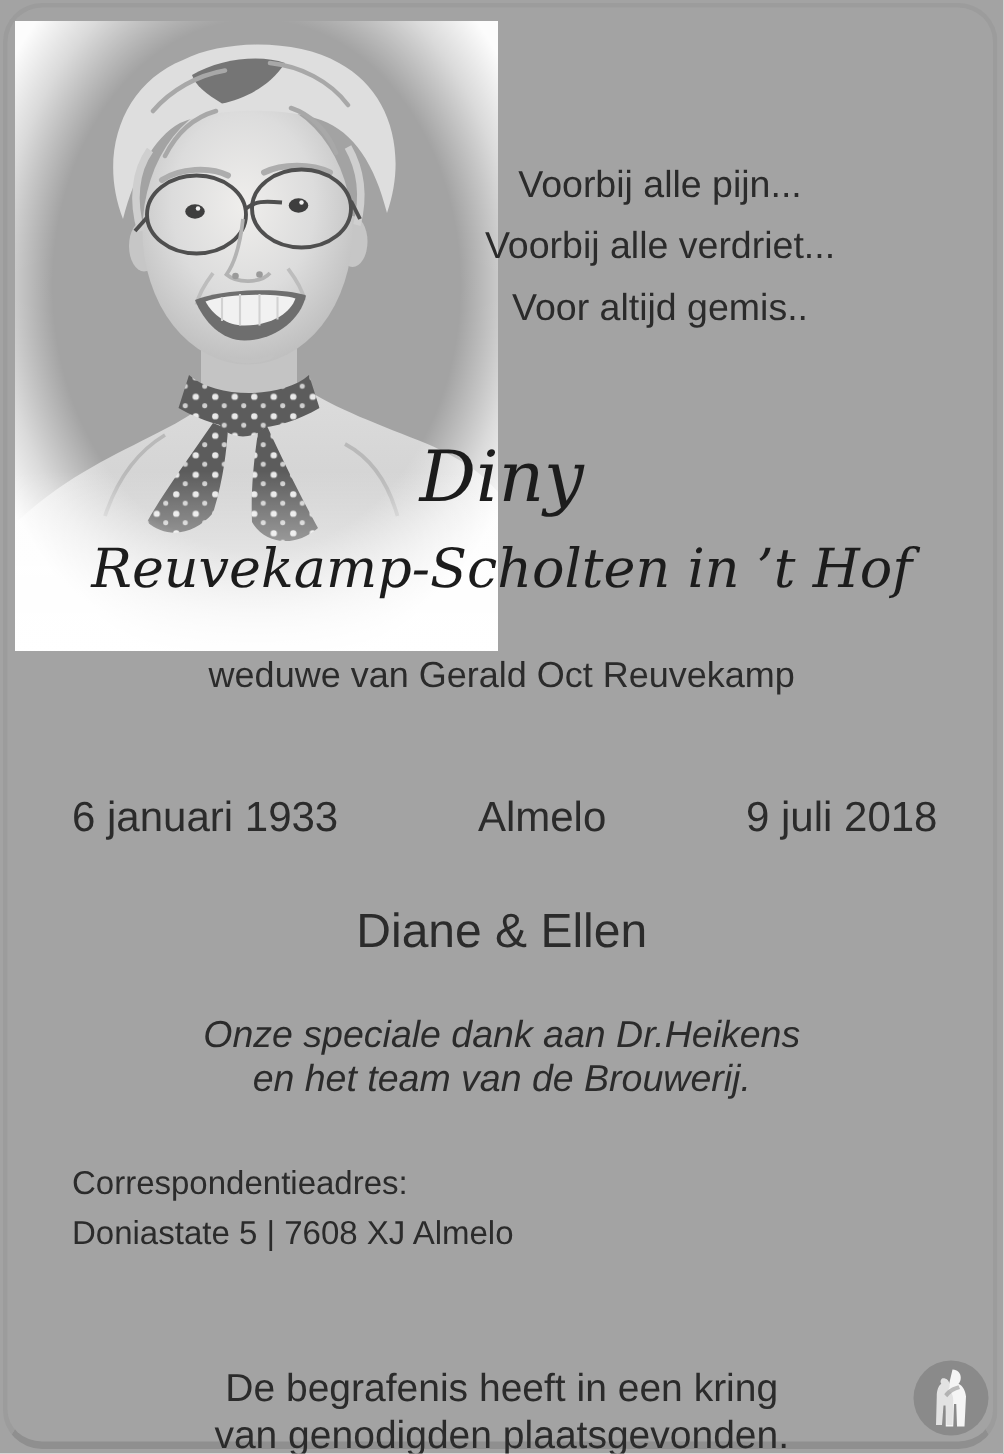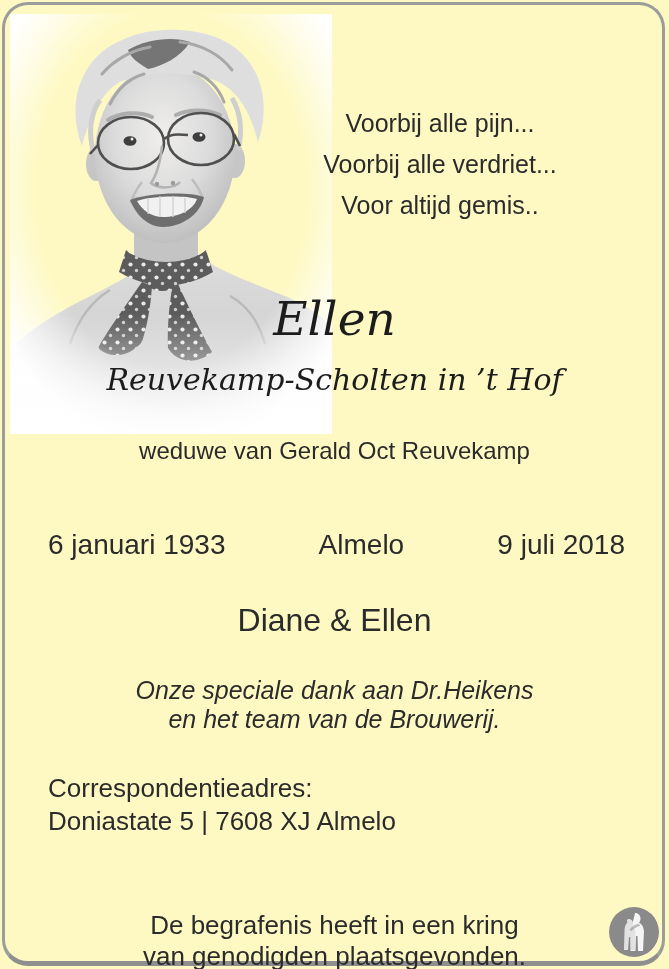--- a/index.html
+++ b/index.html
@@ -8,21 +8,21 @@
     background: #ffffff;
     width: 669px;
     height: 969px;
     overflow: hidden;
     font-family: "Liberation Sans", sans-serif;
   }
   .card {
     position: relative;
     width: 669px;
     height: 969px;
-    background: #fef9c3;
+    background: #a3a3a3;
     color: #2b2b2b;
   }
   .card-border {
     position: absolute;
     left: 2px; top: 2px; right: 4px; bottom: 3px;
     border: 3px solid #9c9c9c;
     border-bottom-width: 5px;
     border-bottom-color: #8f8f8f;
     border-radius: 26px;
     pointer-events: none;
@@ -47,21 +47,21 @@
     text-align: center;
     font-family: "DejaVu Serif", serif;
     font-style: italic;
     color: #1c1c1c;
   }
   .name-first {
     font-size: 47px;
     line-height: 58px;
   }
   .name-surname {
-    font-size: 30px;
+    font-size: 36px;
     line-height: 64px;
   }
   .relation {
     position: absolute;
     left: 0; right: 0; top: 436px;
     text-align: center;
     font-size: 24px;
     line-height: 30px;
   }
   .dates-row {
@@ -85,21 +85,21 @@
     left: 0; right: 0; top: 676px;
     text-align: center;
     font-style: italic;
     font-size: 25px;
     line-height: 29px;
   }
   .correspondence {
     position: absolute;
     left: 48px; top: 772px;
     text-align: left;
-    font-size: 26px;
+    font-size: 22px;
     line-height: 33px;
   }
   .funeral {
     position: absolute;
     left: 0; right: 0; top: 910px;
     text-align: center;
     font-size: 26px;
     line-height: 31px;
   }
   .logo {
@@ -200,21 +200,21 @@
     </svg>
   </div>
 
   <div class="poem">
     <div>Voorbij alle pijn...</div>
     <div>Voorbij alle verdriet...</div>
     <div>Voor altijd gemis..</div>
   </div>
 
   <div class="name-block">
-    <div class="name-first">Ellen</div>
+    <div class="name-first">Diny</div>
     <div class="name-surname">Reuvekamp-Scholten in ’t Hof</div>
   </div>
 
   <div class="relation">weduwe van Gerald Oct Reuvekamp</div>
 
   <div class="dates-row">
     <span>6 januari 1933</span>
     <span>Almelo</span>
     <span>9 juli 2018</span>
   </div>

